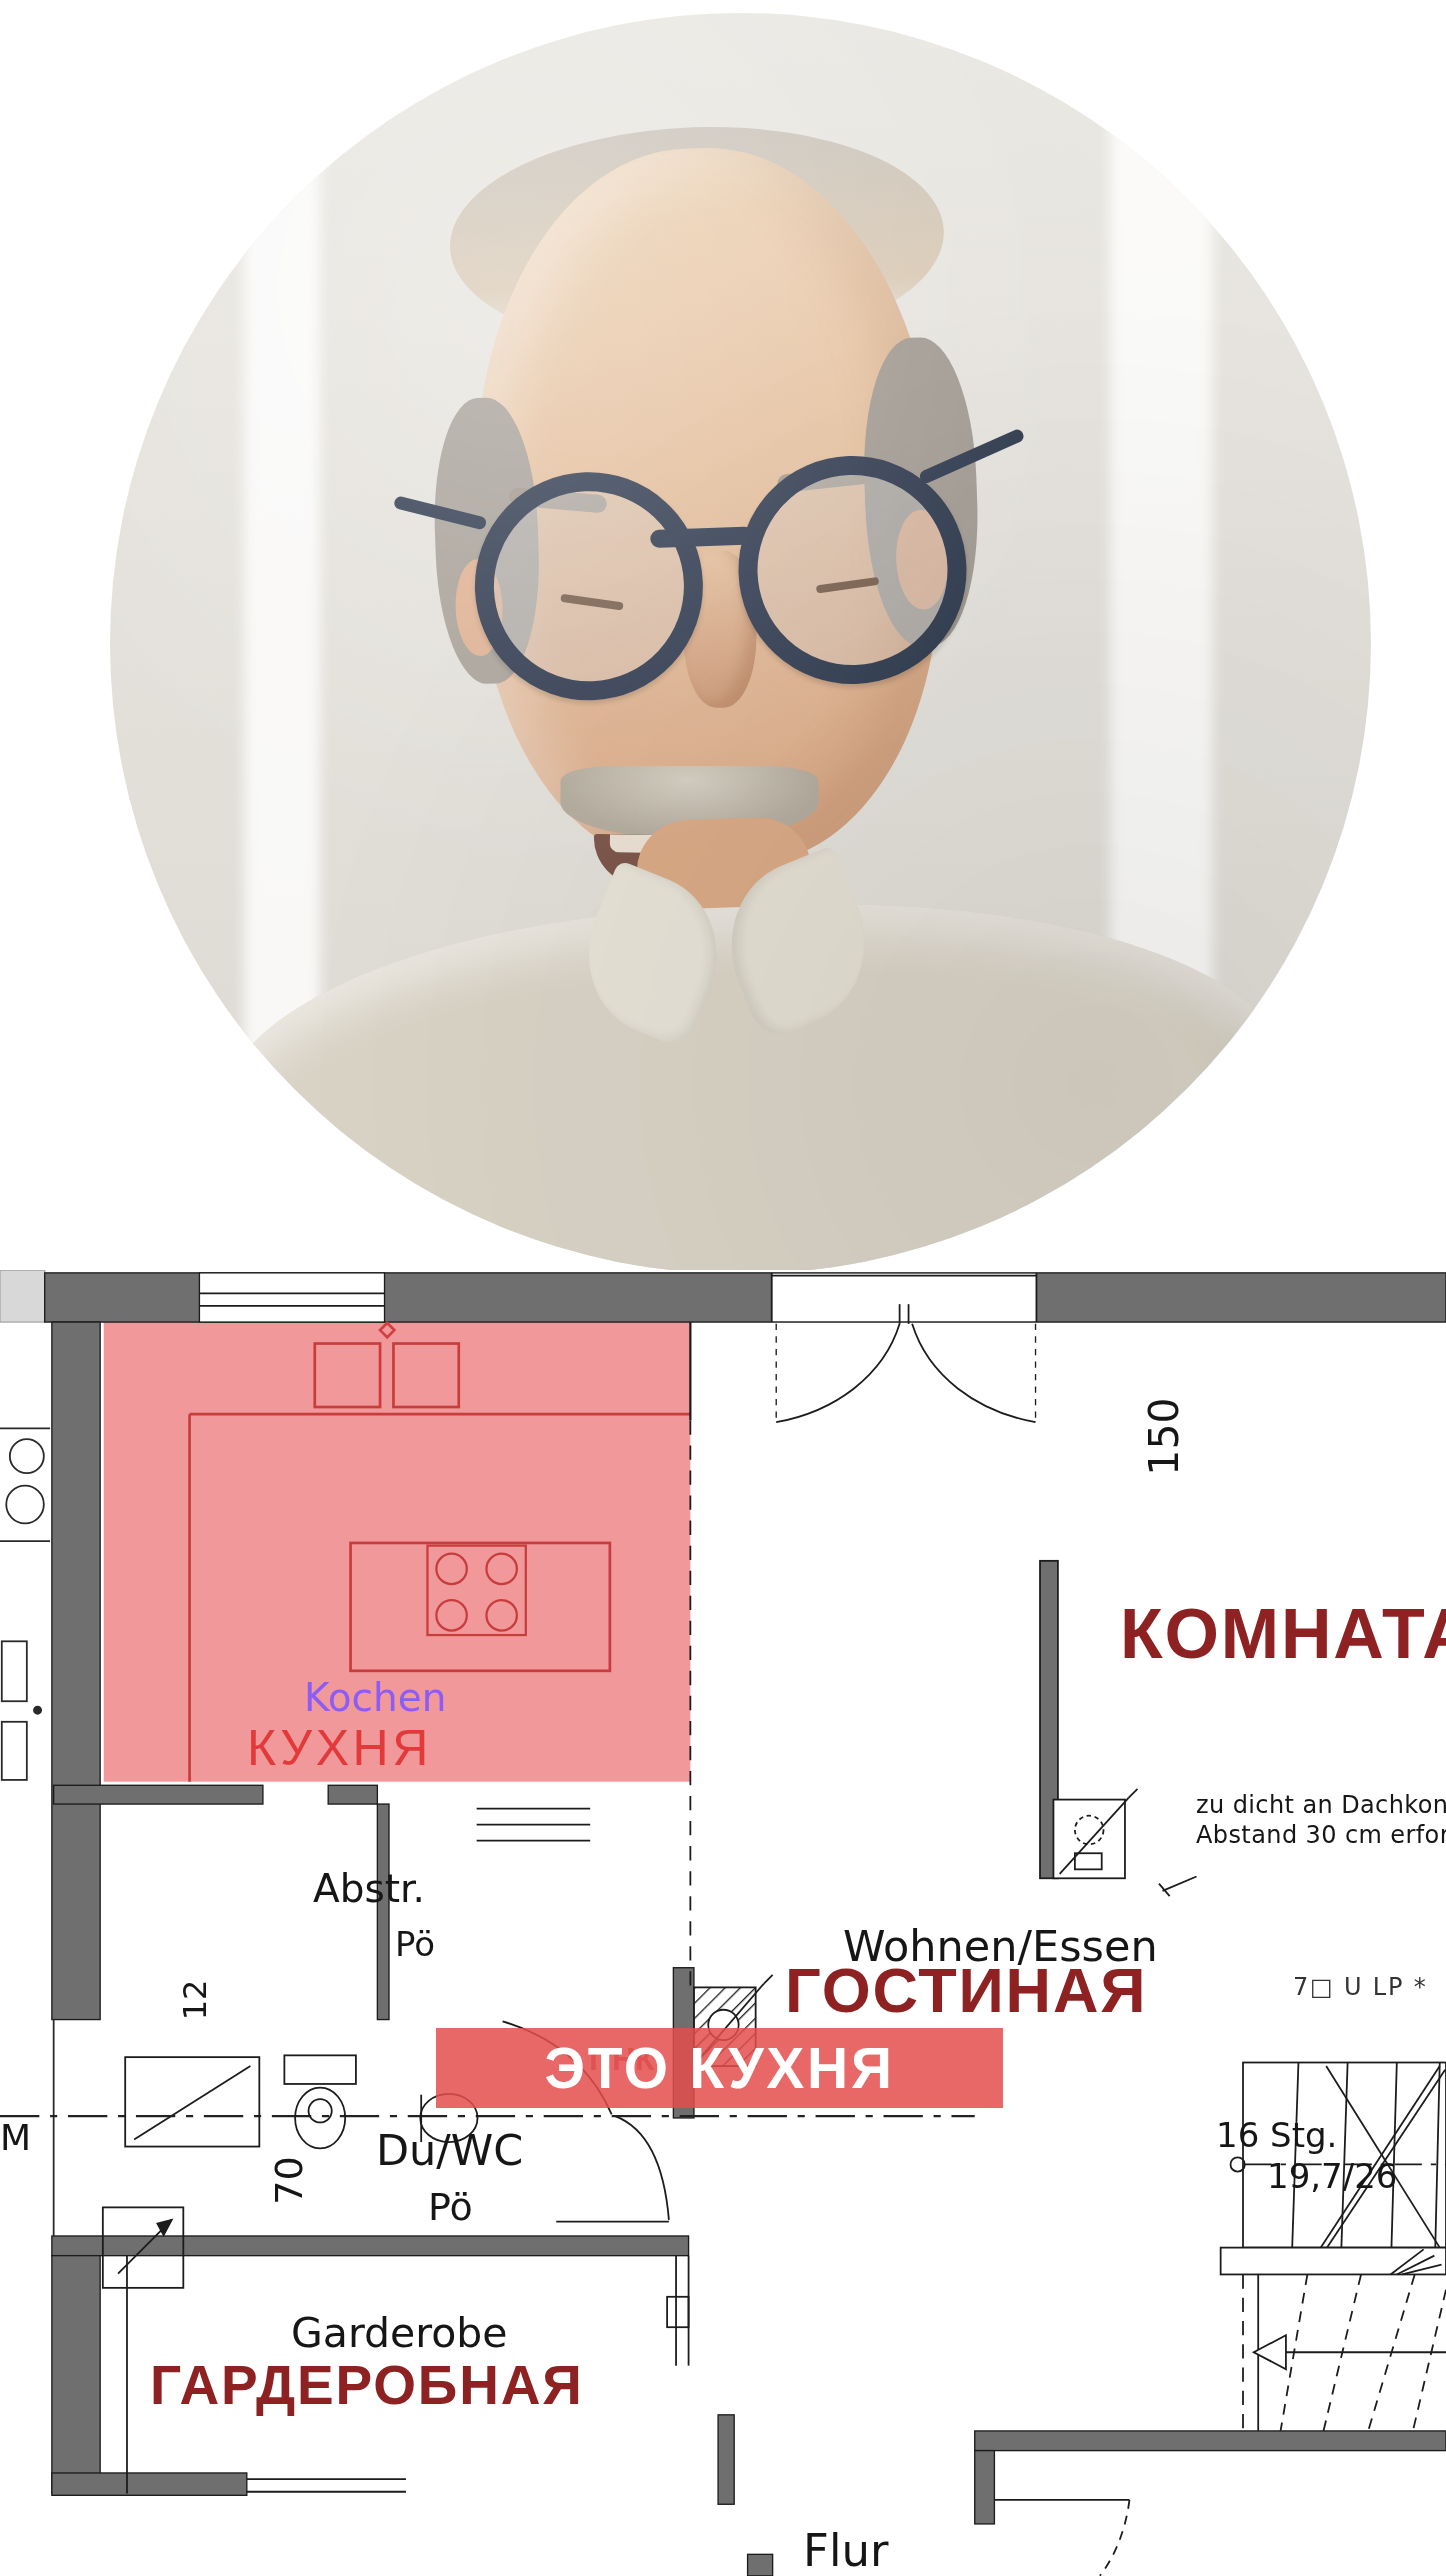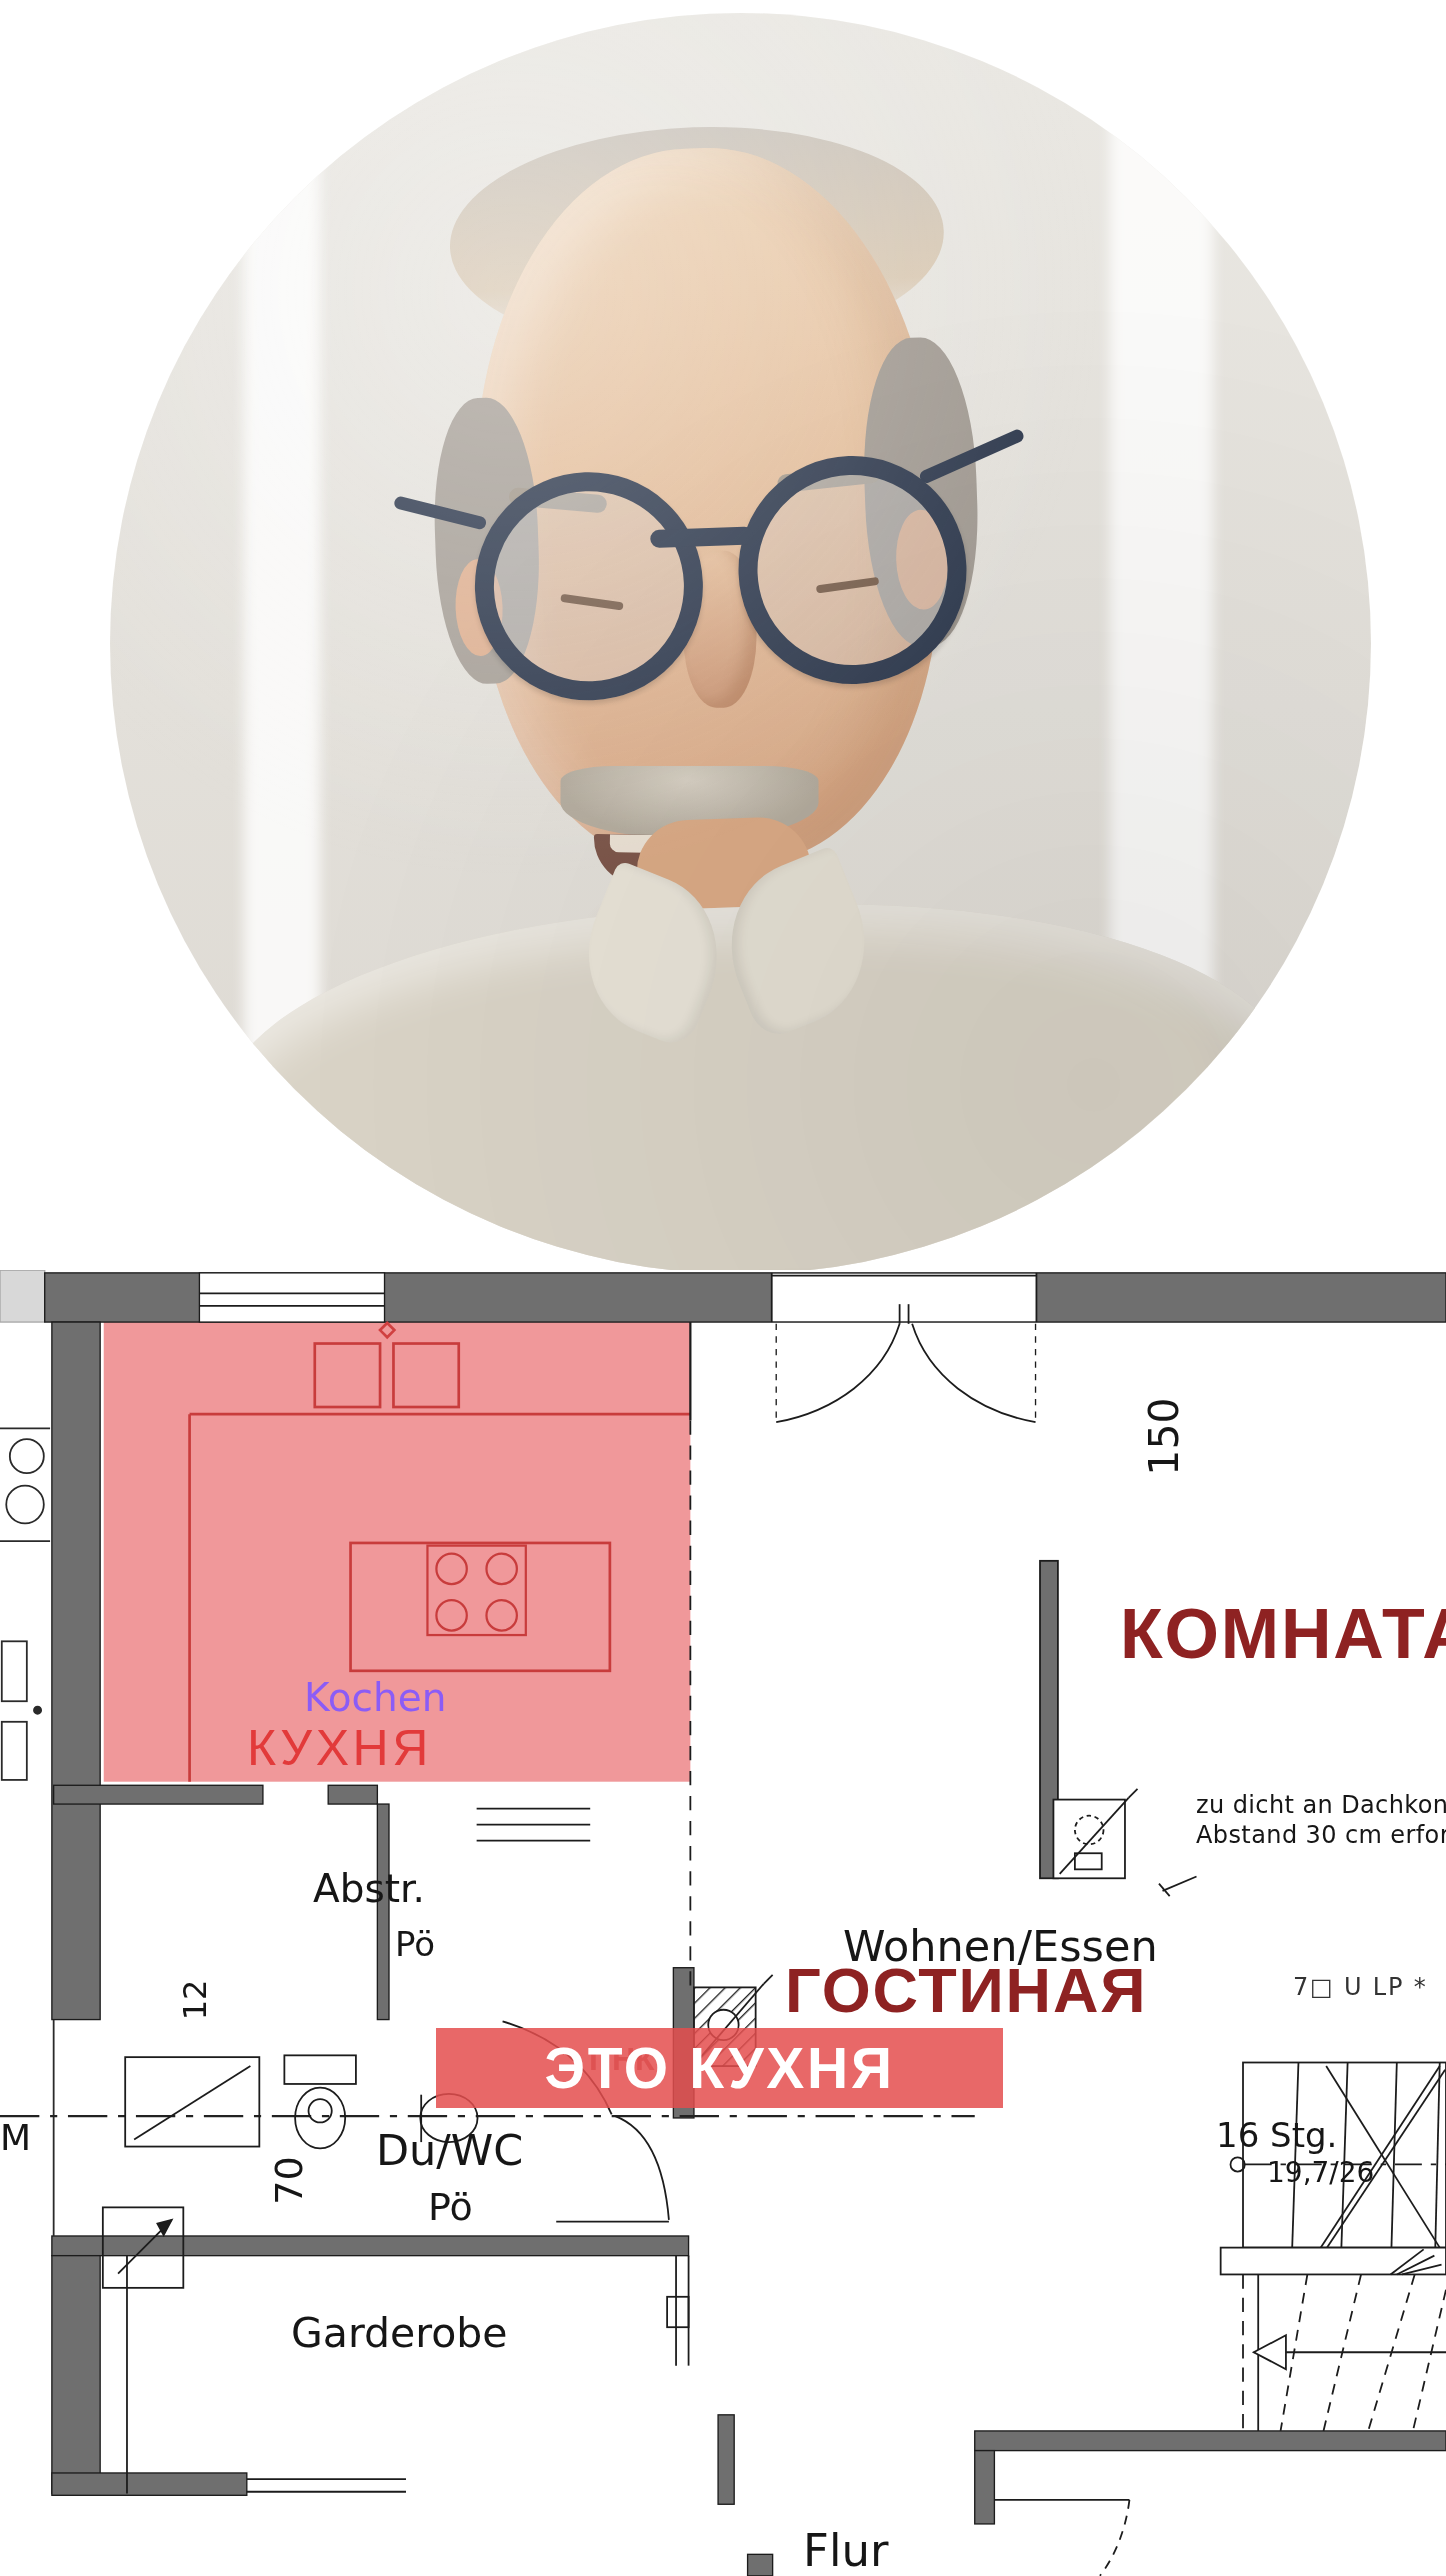--- a/index.html
+++ b/index.html
@@ -66,21 +66,21 @@
   .wohnen{left:843px;top:655px;font-size:43px;}
   .gostinaya{left:785px;top:689px;font-size:63px;letter-spacing:1.8px;}
   .abstr{left:313px;top:599px;font-size:39px;}
   .abstr-po{left:395px;top:657px;font-size:34px;}
   .duwc{left:376px;top:859px;font-size:43px;}
   .duwc-po{left:428px;top:918px;font-size:38px;}
   .garderobe{left:284px;top:1043px;font-size:41px;margin-left:7px;}
   .garderobnaya{left:150px;top:1088px;font-size:55px;letter-spacing:1.8px;}
   .flur{left:803px;top:1258px;font-size:45px;}
   .stg1{left:1216px;top:848px;font-size:34px;}
-  .stg2{left:1267px;top:889px;font-size:28px;}
+  .stg2{left:1267px;top:889px;font-size:34px;}
   .dach{font-size:24px;letter-spacing:0.4px;}
   .dach1{left:1196px;top:523px;}
   .dach2{left:1196px;top:553px;}
   .ulp{left:1293px;top:705px;font-size:24px;letter-spacing:1.8px;color:#333;}
   .mlbl{left:0px;top:850px;font-size:36px;}
   .dim{display:flex;align-items:center;justify-content:center;transform:rotate(-90deg);}
   .d150{left:1123px;top:144px;width:82px;height:45px;font-size:41px;}
   .d12{left:159px;top:712px;width:72px;height:36px;font-size:32px;}
   .d70{left:252px;top:891px;width:72px;height:39px;font-size:38px;}
   .pnk{left:589px;top:773px;font-size:32px;font-weight:600;color:rgba(150,28,28,.65);z-index:1;}
@@ -281,20 +281,21 @@
     <div class="lbl de kochen">Kochen</div>
     <div class="lbl kuhnya">КУХНЯ</div>
     <div class="lbl maroon komnata">КОМНАТА</div>
     <div class="lbl de wohnen">Wohnen/Essen</div>
     <div class="lbl maroon gostinaya">ГОСТИНАЯ</div>
     <div class="lbl de abstr">Abstr.</div>
     <div class="lbl de abstr-po">Pö</div>
     <div class="lbl de duwc">Du/WC</div>
     <div class="lbl de duwc-po">Pö</div>
     <div class="lbl de garderobe">Garderobe</div>
+    <div class="lbl maroon garderobnaya">ГАРДЕРОБНАЯ</div>
     <div class="lbl de flur">Flur</div>
 
     <div class="lbl de dach dach1">zu dicht an Dachkonst</div>
     <div class="lbl de dach dach2">Abstand 30 cm erford</div>
     <div class="lbl de stg1">16 Stg.</div>
     <div class="lbl de stg2">19,7/26</div>
     <div class="lbl de ulp">7□ U LP *</div>
     <div class="lbl de mlbl">M</div>
 
     <div class="lbl de dim d150">150</div>

